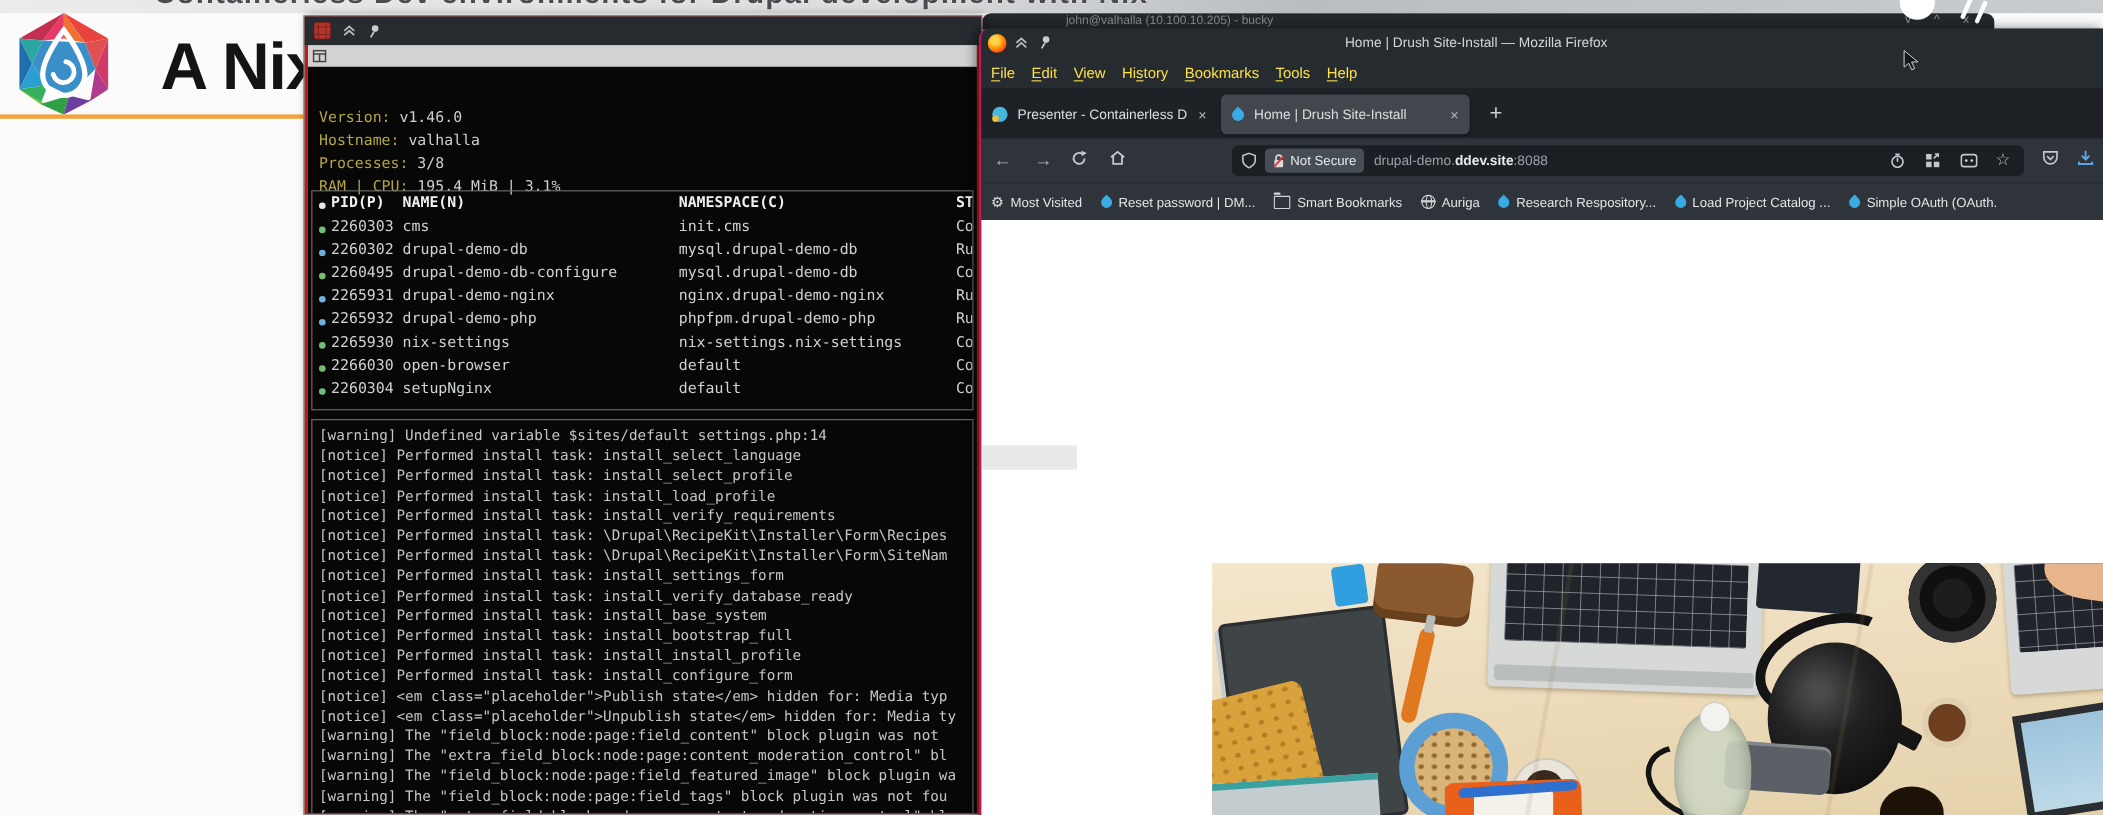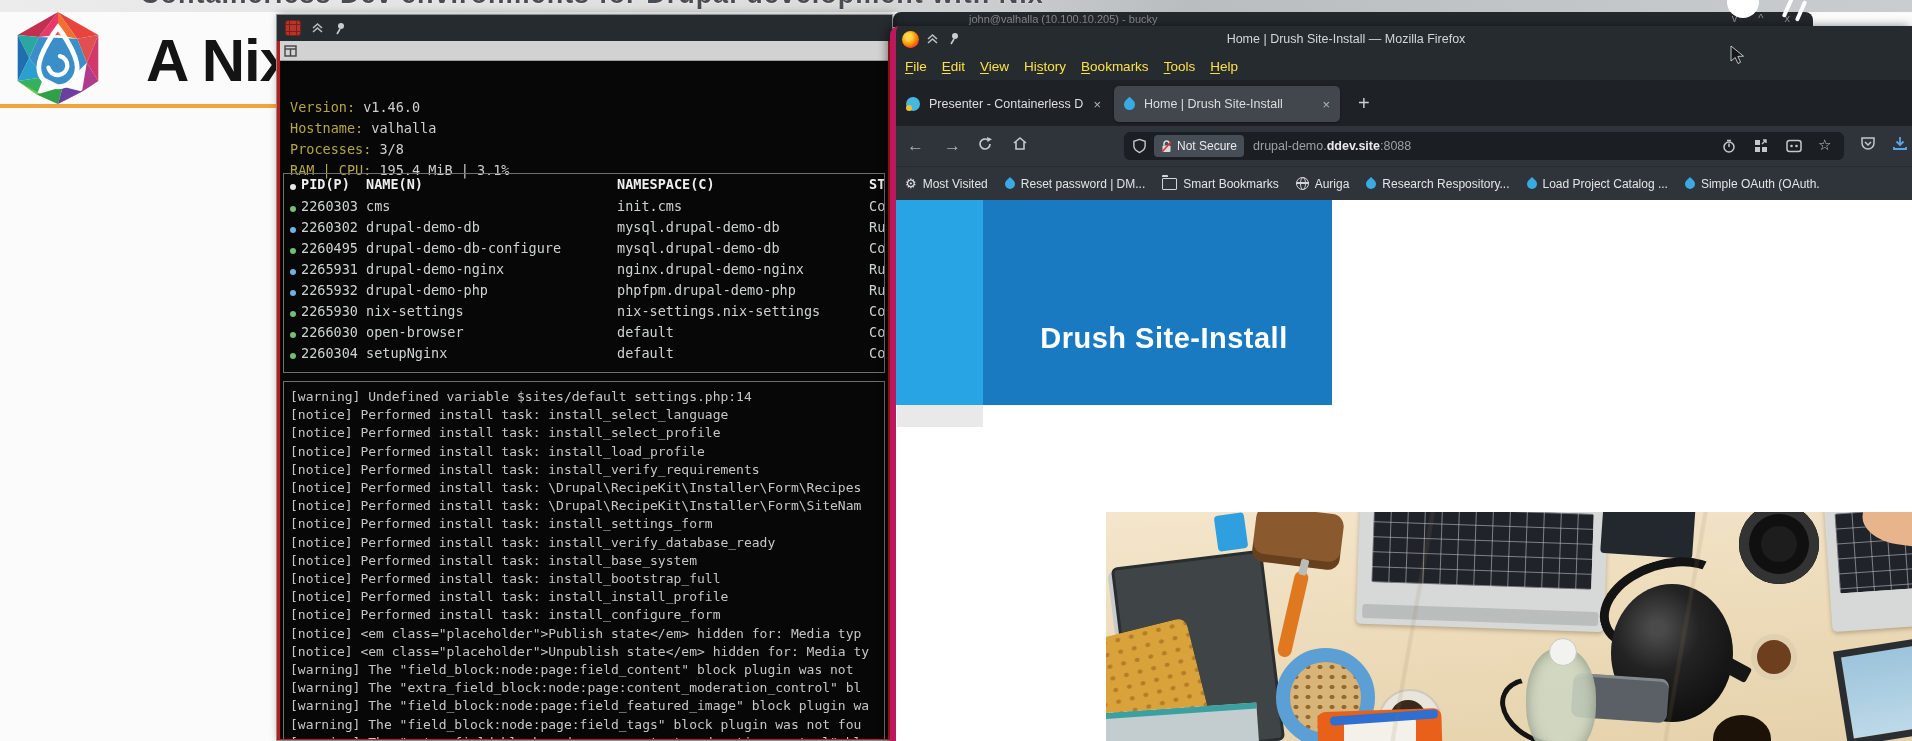--- a/index.html
+++ b/index.html
@@ -44,21 +44,21 @@
   .prow .c-pid{position:absolute;left:17px;}
   .prow .c-name{position:absolute;left:82px;}
   .prow .c-ns{position:absolute;left:333px;}
   .prow .c-status{position:absolute;left:585px;}
   .prow.header{color:#eef0ee;font-weight:bold;}
   #log-panel{left:3px;top:320px;width:602px;height:362px;border:1px solid #6f6f6f;
      border-bottom:none;box-sizing:border-box;overflow:hidden;padding:6px 0 0 6px;}
   .logline{font-size:13px;line-height:18.2px;color:#c6c6c6;white-space:nowrap;}
   
   #firefox{left:890px;top:26px;width:1022px;height:715px;border-radius:9px 0 0 0;overflow:hidden;
-     box-shadow:-3px 0 10px rgba(0,0,0,.45);background:#2f343a;border-left:6px solid #be185d;box-sizing:border-box;}
+     box-shadow:-3px 0 10px rgba(0,0,0,.45);background:#2f343a;border-left:2px solid #be185d;box-sizing:border-box;}
   #ff-titlebar{left:0;top:0;right:0;height:26px;background:#262b2f;}
   #ff-logo{left:6px;top:5px;width:17px;height:17px;border-radius:50%;
      background:radial-gradient(circle at 38% 35%, #ffd54a 0 22%, #ff9500 48%, #ff4a1d 72%, #b5007f 100%);}
   #ff-title{left:240px;top:6px;width:420px;text-align:center;font-size:12.5px;color:#d3d6d9;white-space:nowrap;}
   #ff-menubar{left:0;top:26px;right:0;height:28px;background:#262b2f;display:flex;align-items:center;
      gap:15px;padding-left:9px;box-sizing:border-box;}
   .menu-item{font-size:13.5px;color:#fde047;}
   .menu-item u{text-underline-offset:2px;}
   #ff-tabbar{left:0;top:54px;right:0;height:46px;background:#1e2227;}
   .tab{position:absolute;top:6px;height:36px;display:flex;align-items:center;gap:9px;padding:0 10px;
@@ -469,24 +469,20 @@
         <span class="bmi" data-icon="drupal-drop-icon"></span>
         <span class="bm-label">Load Project Catalog ...</span>
       </span>
         <span class="bm-item">
         <span class="bmi" data-icon="drupal-drop-icon"></span>
         <span class="bm-label">Simple OAuth (OAuth.</span>
       </span>
       </div>
   </div>
   <div class="abs" id="page">
-    <div class="abs" id="banner">
-      <div class="abs" id="banner-strip"></div>
-      <div class="abs" id="banner-title">Drush Site-Install</div>
-    </div>
     <div class="abs" id="gray-block"></div>
     <div class="abs" id="photo">
       <div class="ph laptop-body" style="left:252px;top:-12px;width:248px;height:128px;transform:rotate(2deg);">
         <div class="keys" style="left:14px;top:10px;right:14px;height:76px;"></div>
         <div style="position:absolute;left:6px;bottom:6px;right:6px;height:14px;background:#b9bdbb;border-radius:3px;"></div>
       </div>
       <div class="ph" id="tablet"></div>
       <div class="ph" id="kettle-handle"></div>
       <div class="ph" id="kettle-body"></div>
       <div class="ph" id="kettle-spout"></div>

